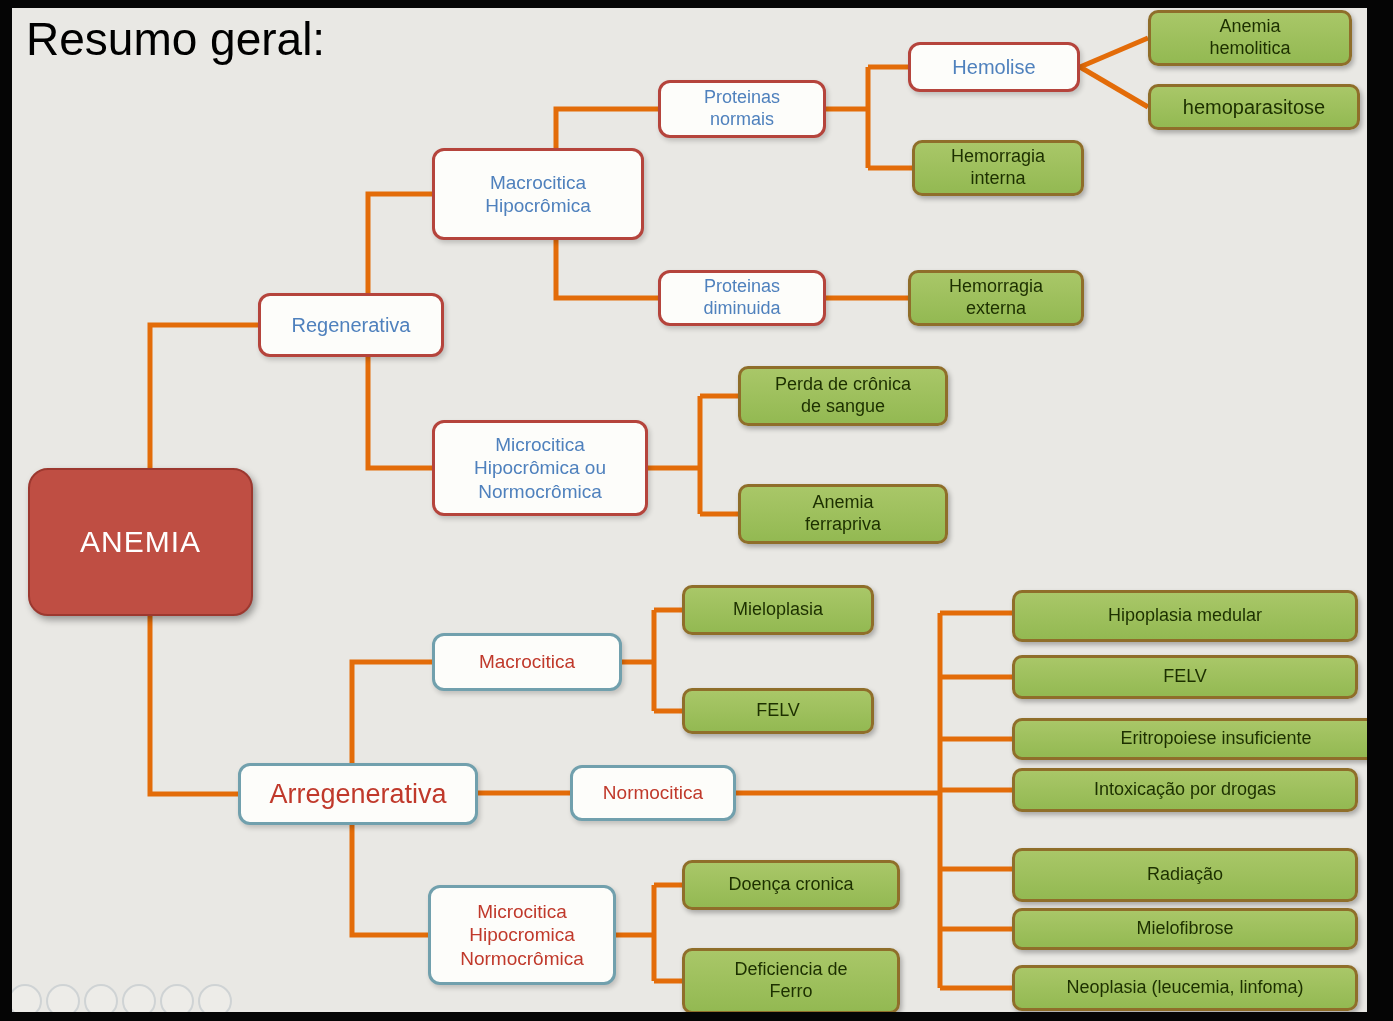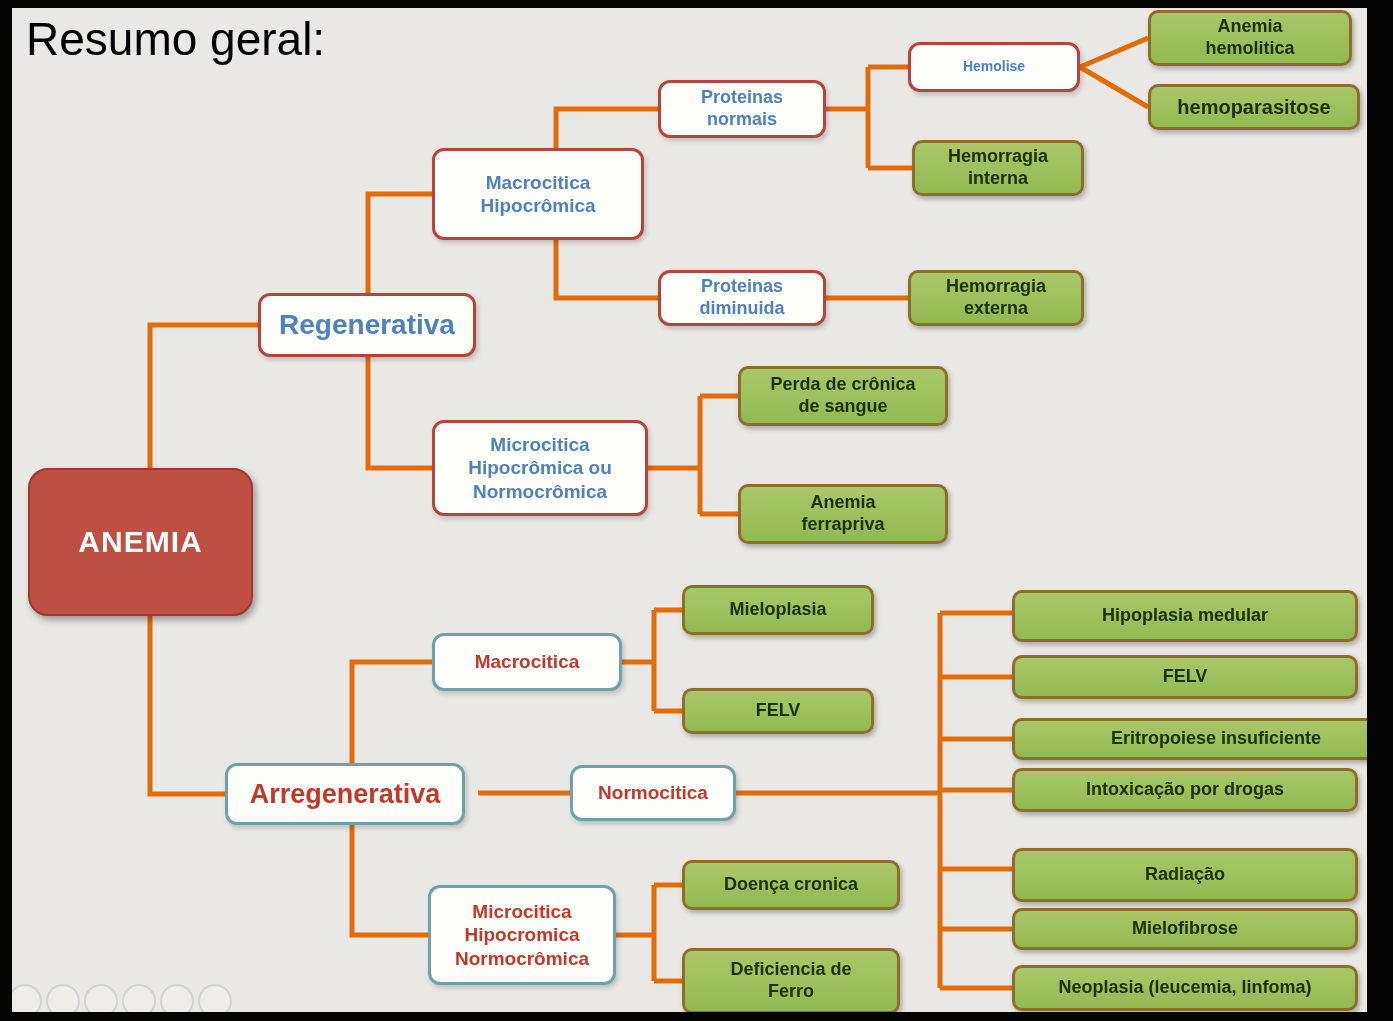--- a/index.html
+++ b/index.html
@@ -8,21 +8,21 @@
   .stage { position:relative; width:1393px; height:1021px; background:var(--frame,#000); overflow:hidden; }
   .canvas { position:absolute; left:12px; top:8px; width:1355px; height:1004px; background:var(--background,#e9e8e4); }
   .frame { position:absolute; background:var(--frame,#000); z-index:50; }
   .frame.top { left:0; top:0; width:100%; height:8px; }
   .frame.left { left:0; top:0; width:12px; height:100%; }
   .frame.right { right:0; top:0; width:26px; height:100%; }
   .frame.bottom { left:0; bottom:0; width:100%; height:9px; }
   .wires { position:absolute; left:0; top:0; z-index:1; }
   .wires polyline, .wires line { fill:none; stroke:var(--connector,#e36c09); stroke-width:5; stroke-linejoin:miter; }
   .node { position:absolute; z-index:2; display:flex; align-items:center; justify-content:center;
-          text-align:center; font-weight:bold; white-space:pre-line; line-height:1.22; border-radius:12px; }
+          text-align:center; font-weight:normal; white-space:pre-line; line-height:1.22; border-radius:12px; }
   .root { background:var(--root-bg,#bf4e43); color:var(--root-text,#fff); border:2px solid #9c382f;
           border-radius:20px; box-shadow:3px 4px 7px rgba(0,0,0,.35); letter-spacing:1px; }
   .wr { background:var(--box-bg,#fdfdfa); border:3px solid var(--reg-border,#b5443c);
         color:var(--reg-text,#4f81bd); box-shadow:2px 3px 5px rgba(0,0,0,.18); }
   .wa { background:var(--box-bg,#fdfdfa); border:3px solid var(--arr-border,#71a0ad);
         color:var(--arr-text,#c0392b); box-shadow:2px 3px 5px rgba(0,0,0,.18); }
   .green { background:linear-gradient(180deg,#a9c768,var(--green-bg,#93b952));
            border:3px solid var(--green-border,#8f6e2a); color:var(--green-text,#1d3000);
            border-radius:10px; box-shadow:2px 3px 5px rgba(0,0,0,.28); }
   .title { position:absolute; z-index:3; color:#000; font-weight:normal; left:26px; top:12px; font-size:46px; }
@@ -73,44 +73,44 @@
     <polyline points="616,935 654,935"></polyline>
     <polyline points="654,885 654,981"></polyline>
     <polyline points="654,885 682,885"></polyline>
     <polyline points="654,981 682,981"></polyline>
   </svg>
 
   <div class="title">Resumo geral:</div>
 
   <div class="node root" style="left:28px;top:468px;width:225px;height:148px;font-size:30px">ANEMIA</div>
 
-  <div class="node wr" style="left:258px;top:293px;width:218px;height:64px;font-size:28px">Regenerativa</div>
+  <div class="node wr" style="left:258px;top:293px;width:186px;height:64px;font-size:20px">Regenerativa</div>
   <div class="node wr" style="left:432px;top:148px;width:212px;height:92px;font-size:19px">Macrocitica
 Hipocrômica</div>
   <div class="node wr" style="left:658px;top:80px;width:168px;height:58px;font-size:18px">Proteinas
 normais</div>
-  <div class="node wr" style="left:908px;top:42px;width:172px;height:50px;font-size:14px">Hemolise</div>
+  <div class="node wr" style="left:908px;top:42px;width:172px;height:50px;font-size:20px">Hemolise</div>
   <div class="node green" style="left:1148px;top:10px;width:204px;height:56px;font-size:18px">Anemia
 hemolitica</div>
   <div class="node green" style="left:1148px;top:84px;width:212px;height:46px;font-size:20px">hemoparasitose</div>
   <div class="node green" style="left:912px;top:140px;width:172px;height:56px;font-size:18px">Hemorragia
 interna</div>
   <div class="node wr" style="left:658px;top:270px;width:168px;height:56px;font-size:18px">Proteinas
 diminuida</div>
   <div class="node green" style="left:908px;top:270px;width:176px;height:56px;font-size:18px">Hemorragia
 externa</div>
   <div class="node wr" style="left:432px;top:420px;width:216px;height:96px;font-size:19px">Microcitica
 Hipocrômica ou
 Normocrômica</div>
   <div class="node green" style="left:738px;top:366px;width:210px;height:60px;font-size:18px">Perda de crônica
 de sangue</div>
   <div class="node green" style="left:738px;top:484px;width:210px;height:60px;font-size:18px">Anemia
 ferrapriva</div>
 
-  <div class="node wa" style="left:225px;top:763px;width:240px;height:62px;font-size:27px">Arregenerativa</div>
+  <div class="node wa" style="left:238px;top:763px;width:240px;height:62px;font-size:27px">Arregenerativa</div>
   <div class="node wa" style="left:432px;top:633px;width:190px;height:58px;font-size:19px">Macrocitica</div>
   <div class="node green" style="left:682px;top:585px;width:192px;height:50px;font-size:18px">Mieloplasia</div>
   <div class="node green" style="left:682px;top:688px;width:192px;height:46px;font-size:18px">FELV</div>
   <div class="node wa" style="left:570px;top:765px;width:166px;height:56px;font-size:19px">Normocitica</div>
 
   <div class="node green" style="left:1012px;top:590px;width:346px;height:52px;font-size:18px">Hipoplasia medular</div>
   <div class="node green" style="left:1012px;top:655px;width:346px;height:44px;font-size:18px">FELV</div>
   <div class="node green" style="left:1012px;top:718px;width:408px;height:42px;font-size:18px">Eritropoiese insuficiente</div>
   <div class="node green" style="left:1012px;top:768px;width:346px;height:44px;font-size:18px">Intoxicação por drogas</div>
   <div class="node green" style="left:1012px;top:848px;width:346px;height:54px;font-size:18px">Radiação</div>

